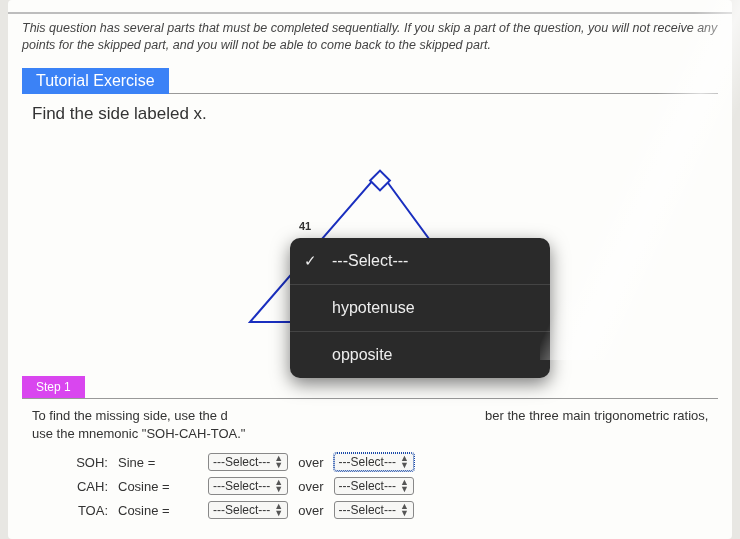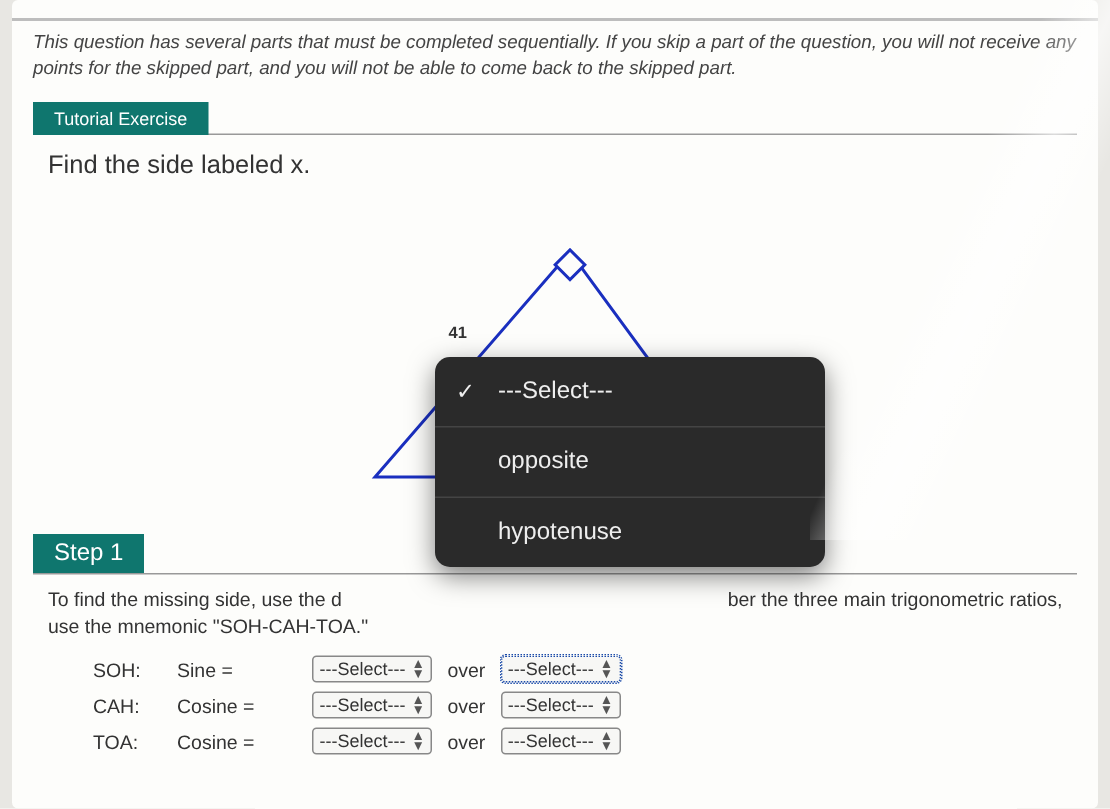--- a/index.html
+++ b/index.html
@@ -26,25 +26,25 @@
     margin: -10px -14px 6px -14px;
   }
   .instr {
     font-style: italic;
     color: #444;
     font-size: 12.5px;
     line-height: 1.35;
     margin-bottom: 14px;
   }
   .section-head {
-    background: #0f766e;
+    background: #3b82f6;
     color: #fff;
     display: inline-block;
     padding: 4px 14px;
-    font-size: 12px;
+    font-size: 16px;
     margin-bottom: -1px;
   }
   .section-line {
     border-bottom: 1px solid #999;
     margin-bottom: 10px;
   }
   .prompt {
     margin: 6px 0 6px 10px;
     font-size: 17px;
   }
@@ -55,46 +55,46 @@
     margin: 8px auto 10px auto;
   }
   .label41 {
     position: absolute;
     left: 129px;
     top: 88px;
     font-size: 11px;
     font-weight: bold;
   }
   .step-head {
-    background: #0f766e;
+    background: #d946ef;
     color: #fff;
     display: inline-block;
     padding: 4px 14px;
-    font-size: 16px;
-    margin-top: 8px;
+    font-size: 12px;
+    margin-top: 24px;
   }
   .step-line {
     border-bottom: 1px solid #999;
     margin-bottom: 8px;
   }
   .step-text {
     margin: 6px 0 10px 10px;
     line-height: 1.4;
   }
   .ratios {
     margin-left: 40px;
     font-size: 13px;
   }
   .ratio-row {
     display: flex;
     align-items: center;
     gap: 10px;
     margin-bottom: 6px;
   }
-  .ratio-row .abbr { width: 46px; }
+  .ratio-row .abbr { width: 46px; text-align: right; }
   .ratio-row .func { width: 80px; text-align: left; }
   .sel {
     border: 1px solid #888;
     border-radius: 3px;
     padding: 1px 4px;
     font-size: 12px;
     background: #f7f7f5;
     display: inline-flex;
     align-items: center;
     gap: 4px;
@@ -241,20 +241,20 @@
     </div>
   </div>
 </div>
 
 <div class="dropdown">
   <div class="dd-row">
     <span class="dd-check">✓</span>
     <span>---Select---</span>
   </div>
   <div class="dd-row">
+    <span>hypotenuse</span>
+  </div>
+  <div class="dd-row">
     <span>opposite</span>
   </div>
-  <div class="dd-row">
-    <span>hypotenuse</span>
-  </div>
 </div>
 
 <div class="glare"></div>
 
 </body></html>

